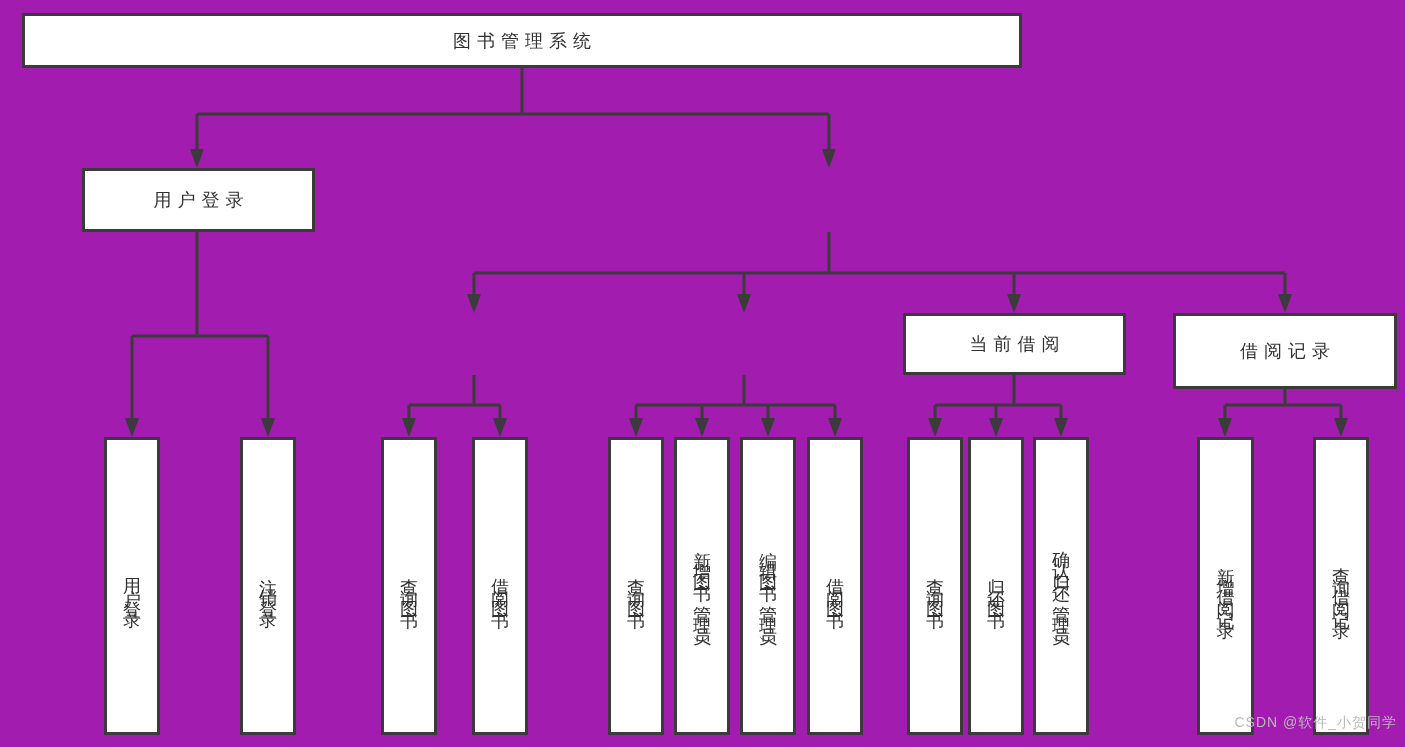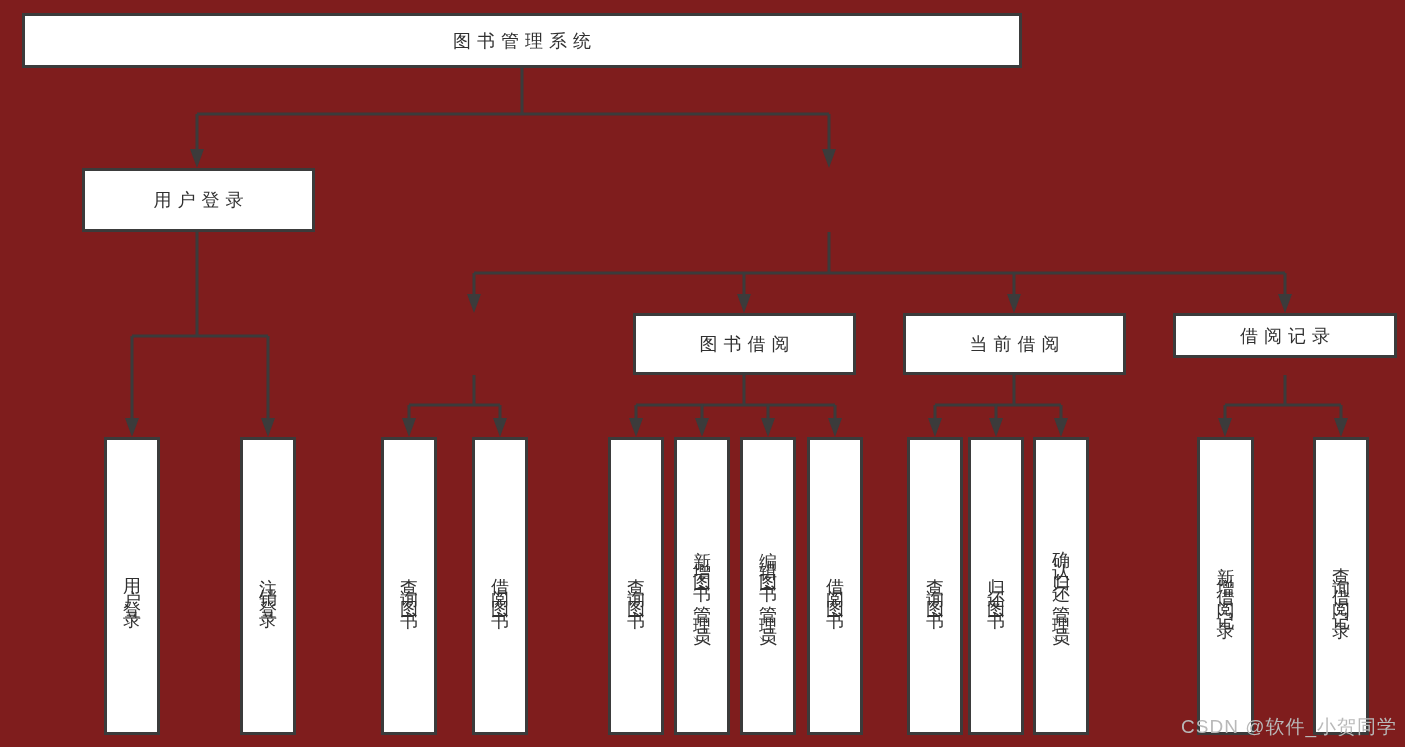--- a/index.html
+++ b/index.html
@@ -1,20 +1,20 @@
 <!DOCTYPE html>
 <html><head>
 <meta charset="utf-8">
 <style>
   html, body { margin: 0; padding: 0; background: #fff; }
   #canvas {
     position: relative;
     width: 1405px;
     height: 747px;
-    background: #7f1d1d;
+    background: #a21caf;
     font-family: "Liberation Sans", "DejaVu Sans", sans-serif;
     overflow: hidden;
   }
   #connectors {
     position: absolute;
     left: 0; top: 0;
     width: 1405px; height: 747px;
     pointer-events: none;
   }
   .node {
@@ -39,21 +39,21 @@
     text-orientation: mixed;
     font-size: 18px;
     letter-spacing: 11px;
     line-height: 1;
     white-space: nowrap;
   }
   .watermark {
     position: absolute;
     right: 8px;
     top: 714px;
-    font-size: 19px;
+    font-size: 14px;
     letter-spacing: 1px;
     color: #b9b9b9;
     z-index: 2;
     white-space: nowrap;
   }
   .cline { stroke: #3b3b3b; stroke-width: 3; fill: none; }
   .ahead { fill: #3b3b3b; stroke: none; }
 </style>
 </head>
 <body>
@@ -93,27 +93,24 @@
   </svg>
 
   <div class="node node-h" style="left:22px; top:13px; width:1000px; height:55px;">
     <span class="label">图书管理系统</span>
   </div>
 
   <div class="node node-h" style="left:82px; top:168px; width:233px; height:64px;">
     <span class="label">用户登录</span>
   </div>
 
-  <div class="node node-h" style="left:633px; top:313px; width:223px; height:62px;">
-    <span class="label">图书借阅</span>
-  </div>
   <div class="node node-h" style="left:903px; top:313px; width:223px; height:62px;">
     <span class="label">当前借阅</span>
   </div>
-  <div class="node node-h" style="left:1173px; top:313px; width:224px; height:45px;">
+  <div class="node node-h" style="left:1173px; top:313px; width:224px; height:76px;">
     <span class="label">借阅记录</span>
   </div>
 
   <div class="node node-v" style="left:104px; top:437px; width:56px; height:298px;">
     <span class="label">用户登录</span>
   </div>
   <div class="node node-v" style="left:240px; top:437px; width:56px; height:298px;">
     <span class="label">注销登录</span>
   </div>
 

